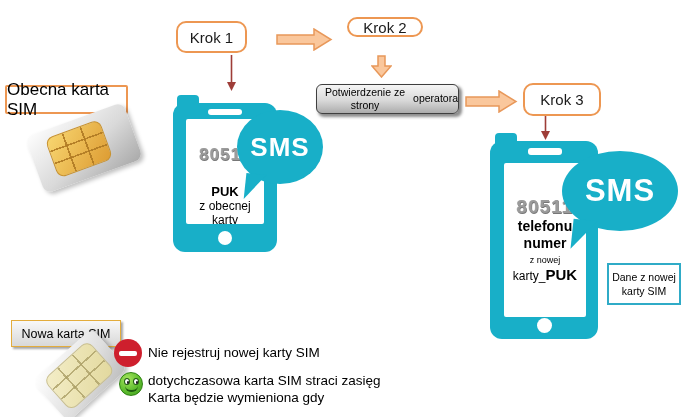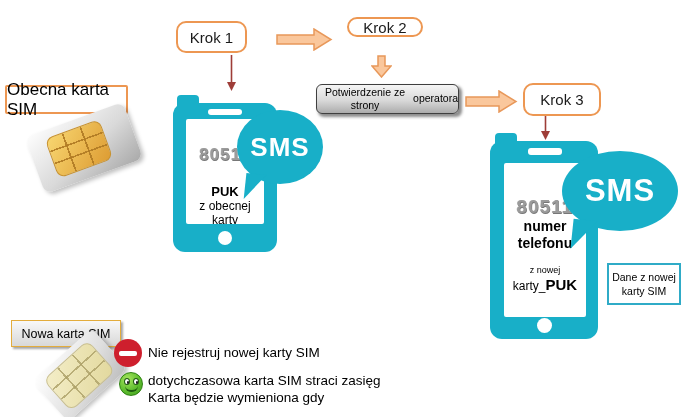--- a/index.html
+++ b/index.html
@@ -62,21 +62,21 @@
 
   .shortcode { font-weight:bold; color:#9B9B9B; letter-spacing:1px;
                text-shadow:0.5px 0.5px 0 #777, -0.5px -0.5px 0 #c9c9c9; }
   #phone1 .shortcode { margin-top:26px; font-size:17px; }
   #phone2 .shortcode { margin-top:33px; font-size:19px; }
   .msg-title { font-weight:bold; color:#000; }
   #phone1 .msg-title { margin-top:19px; font-size:13px; }
   .msg-sub { color:#000; font-size:12px; }
   #phone2 .msg-line { font-weight:bold; font-size:14px; color:#000; line-height:1.2; }
   #phone2 .msg-line:first-of-type { margin-top:26px; }
-  #phone2 .msg-small { font-size:9px; color:#000; margin-top:13px; }
+  #phone2 .msg-small { font-size:9px; color:#000; margin-top:3px; }
   #phone2 .msg-mixed { margin-top:1px; color:#000; }
   #phone2 .msg-mixed .pre { font-size:12px; }
   #phone2 .msg-mixed .big { font-size:15px; font-weight:bold; }
 
   
   .bubble { position:absolute; background:#18AFC8; border-radius:50%;
             display:flex; align-items:center; justify-content:center; }
   #bubble1 { left:237px; top:110px; width:86px; height:74px; }
   #bubble2 { left:562px; top:151px; width:116px; height:80px; }
   .bubble-text { color:#fff; font-weight:bold; letter-spacing:1px; }
@@ -184,22 +184,22 @@
   <div class="bubble" id="bubble1">
     <span class="bubble-tail"></span>
     <span class="bubble-text">SMS</span>
   </div>
 
   <div class="phone" id="phone2">
     <div class="phone-tab"></div>
     <div class="phone-speaker"></div>
     <div class="phone-screen">
       <div class="shortcode">80511</div>
+      <div class="msg-line">telefonu</div>
       <div class="msg-line">numer</div>
-      <div class="msg-line">telefonu</div>
       <div class="msg-small">z nowej</div>
       <div class="msg-mixed">
         <span class="pre">karty_</span><span class="big">PUK</span>
       </div>
     </div>
     <div class="home-btn"></div>
   </div>
   <div class="bubble" id="bubble2">
     <span class="bubble-tail"></span>
     <span class="bubble-text">SMS</span>

